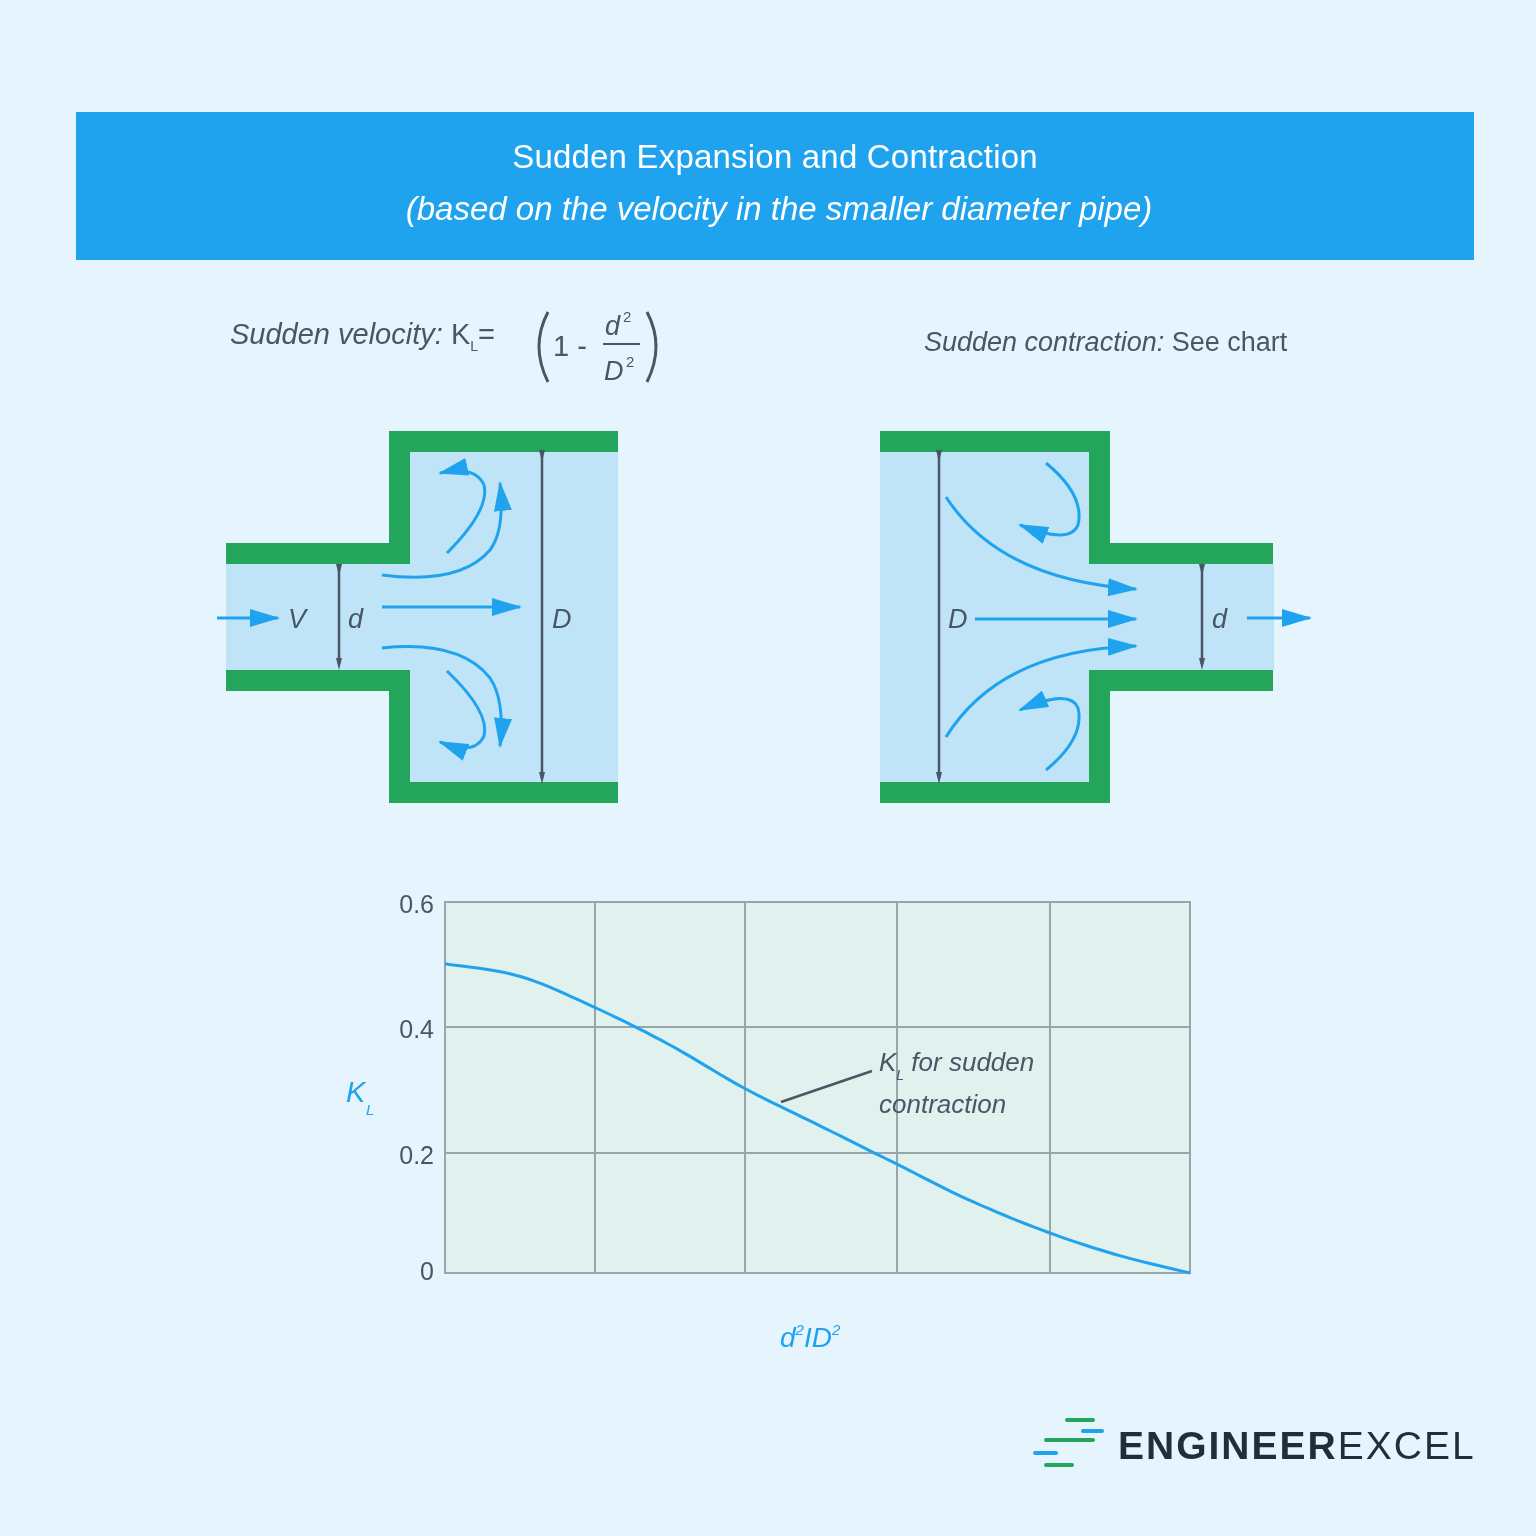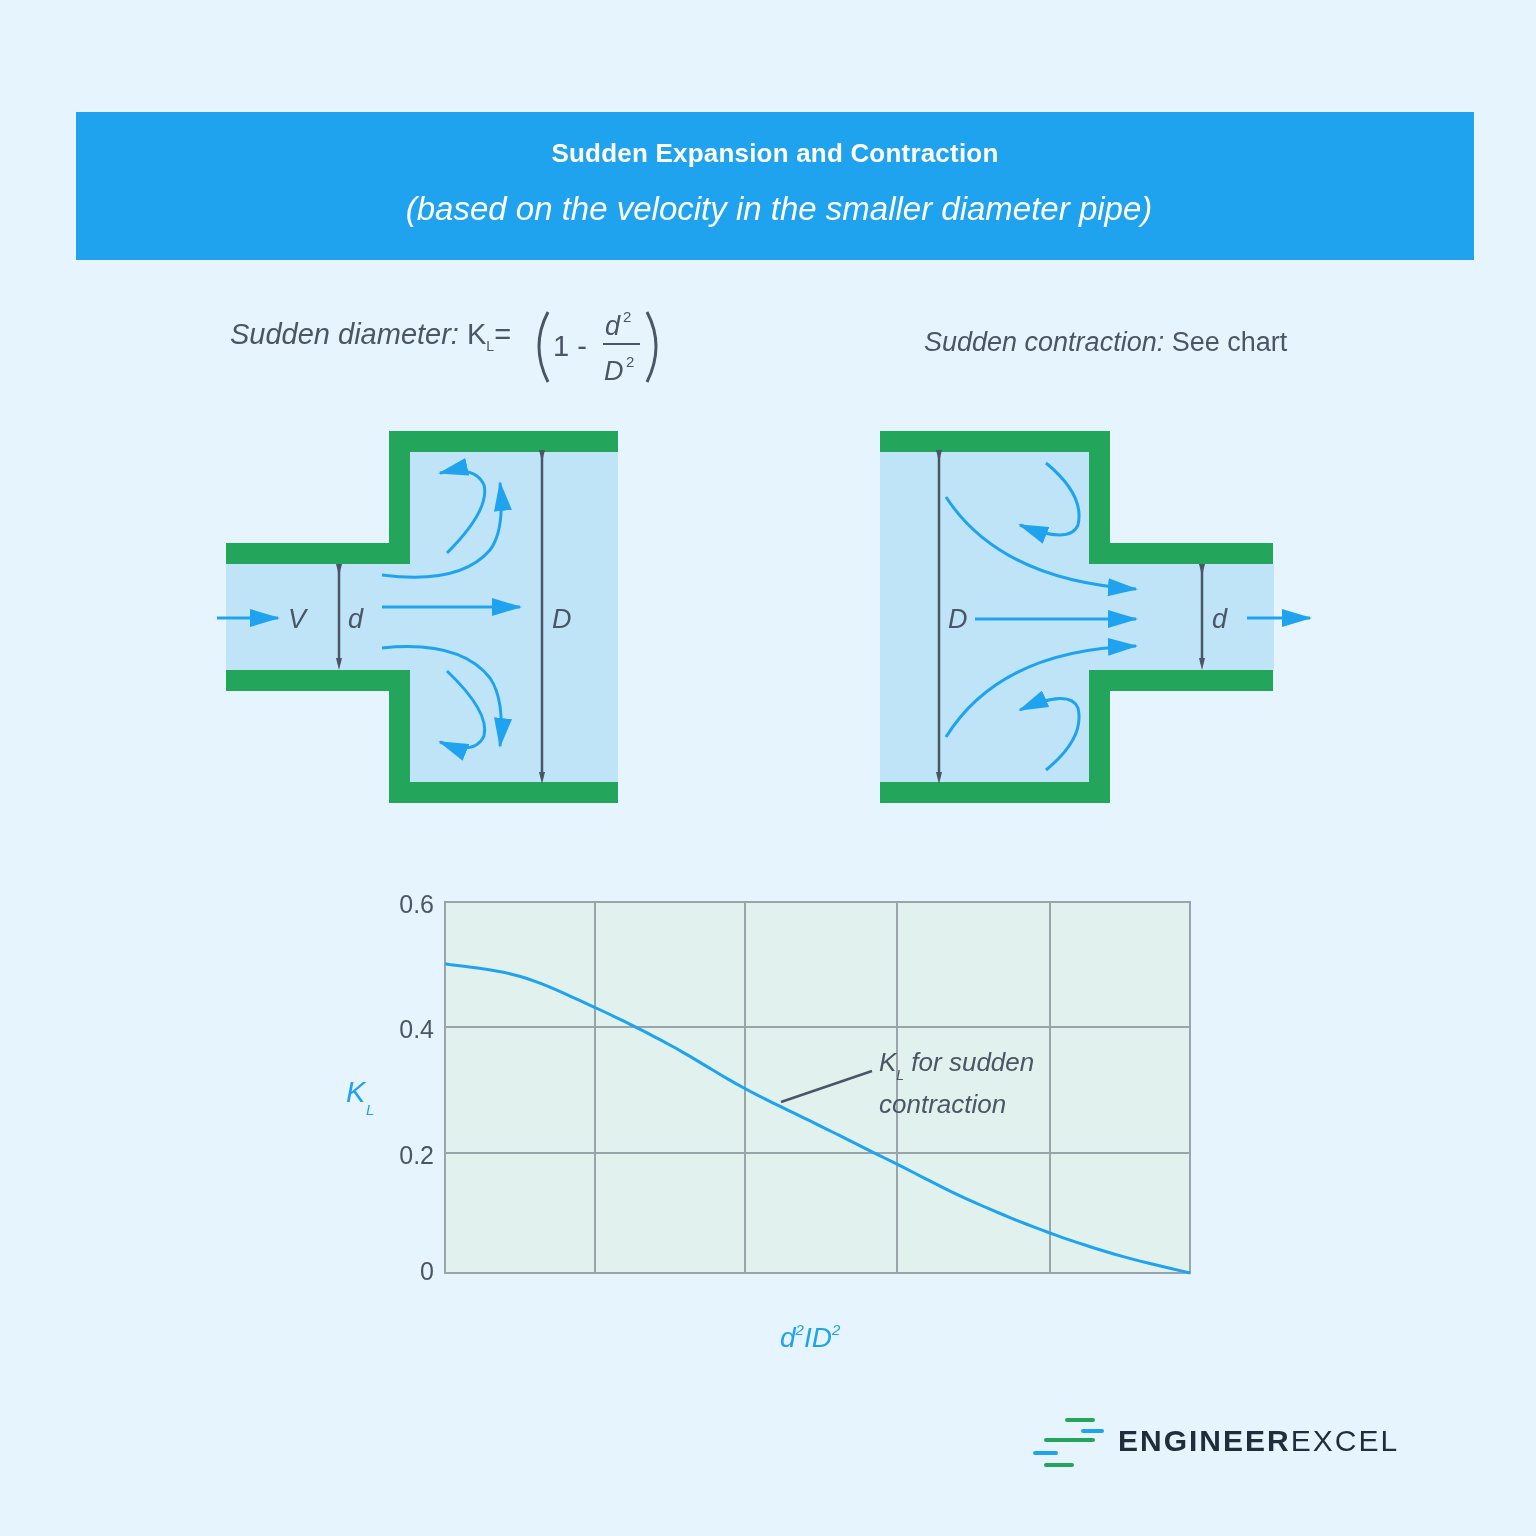--- a/index.html
+++ b/index.html
@@ -7,55 +7,55 @@
     width:1536px; height:1536px; background:#e6f5fd;
     position:relative; overflow:hidden;
     font-family:"Liberation Sans", sans-serif; color:#4a5565;
   }
   .header {
     position:absolute; left:76px; top:112px; width:1398px; height:148px;
     background:#20a3ee; color:#fff; text-align:center;
   }
   .header .title {
     position:absolute; left:0; right:0; top:136px; margin-top:-136px;
-    padding-top:26px; font-weight:bold; font-size:26px; letter-spacing:0.2px;
+    padding-top:26px; font-weight:normal; font-size:33px; letter-spacing:0.2px;
   }
   .header .subtitle {
     position:absolute; left:8px; right:0; top:78px; font-style:italic; font-size:33px;
   }
   .formula {
     position:absolute; left:230px; top:318px; font-size:29px; font-style:italic; color:#4a5565;
     white-space:nowrap;
   }
   .formula .upright { font-style:normal;margin-top:36px; }
   .contraction-label {
     position:absolute; left:924px; top:327px; font-size:27px; color:#4a5565; white-space:nowrap;
   }
   .contraction-label .it { font-style:italic; }
   svg { position:absolute; left:0; top:0; }
   .dim-label { font-family:"Liberation Sans", sans-serif; font-style:italic; font-size:27px; fill:#4a5565; }
   .axis-tick { font-family:"Liberation Sans", sans-serif; font-size:25px; fill:#4a5565; }
   .axis-label { font-family:"Liberation Sans", sans-serif; font-style:italic; fill:#20a3ee; }
   .annot { font-family:"Liberation Sans", sans-serif; font-style:italic; font-size:26px; fill:#4a5565; }
   .logo-text {
-    position:absolute; left:1118px; top:1424px; font-size:30px; letter-spacing:2px; color:#1f2d3d;
+    position:absolute; left:1118px; top:1424px; font-size:39px; letter-spacing:2px; color:#1f2d3d;
     white-space:nowrap;
   }
   .logo-text .bold { font-weight:bold; }
 </style>
 </head>
 <body>
 
 <div class="header">
   <div class="title" style="top:26px;margin-top:0;padding-top:0;">Sudden Expansion and Contraction</div>
   <div class="subtitle">(based on the velocity in the smaller diameter pipe)</div>
 </div>
 
 <div class="formula">
-  <span>Sudden diameter:</span>
+  <span>Sudden velocity:</span>
   <span class="upright"><span>K</span><sub style="font-size:14px;">L</sub><span>=</span></span>
 </div>
 <svg width="1536" height="1536" style="pointer-events:none;">
 
   <g>
     <path d="M548 312 Q530 346 548 382" fill="none" stroke="#4a5565" stroke-width="3"></path>
     <text x="553" y="356" font-family="Liberation Sans, sans-serif" font-size="29" fill="#4a5565">1 -</text>
     <text x="605" y="335" font-family="Liberation Sans, sans-serif" font-style="italic" font-size="27" fill="#4a5565">d</text>
     <text x="623" y="322" font-family="Liberation Sans, sans-serif" font-size="15" fill="#4a5565">2</text>
     <line x1="603" y1="344" x2="640" y2="344" stroke="#4a5565" stroke-width="2"></line>

